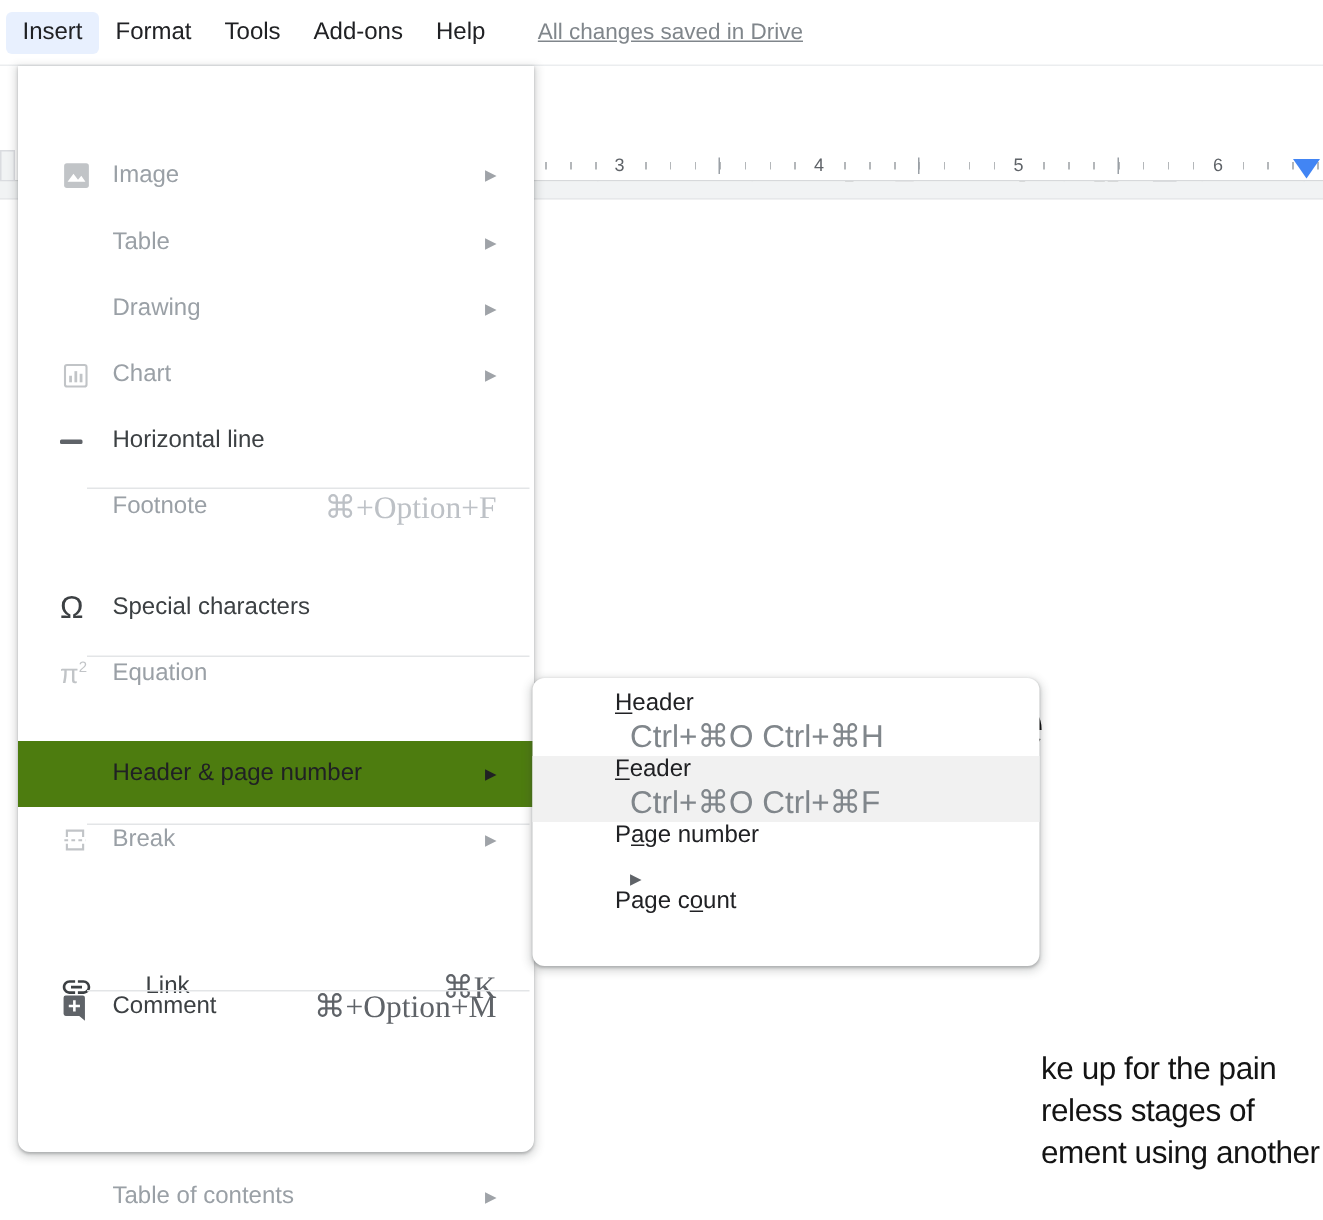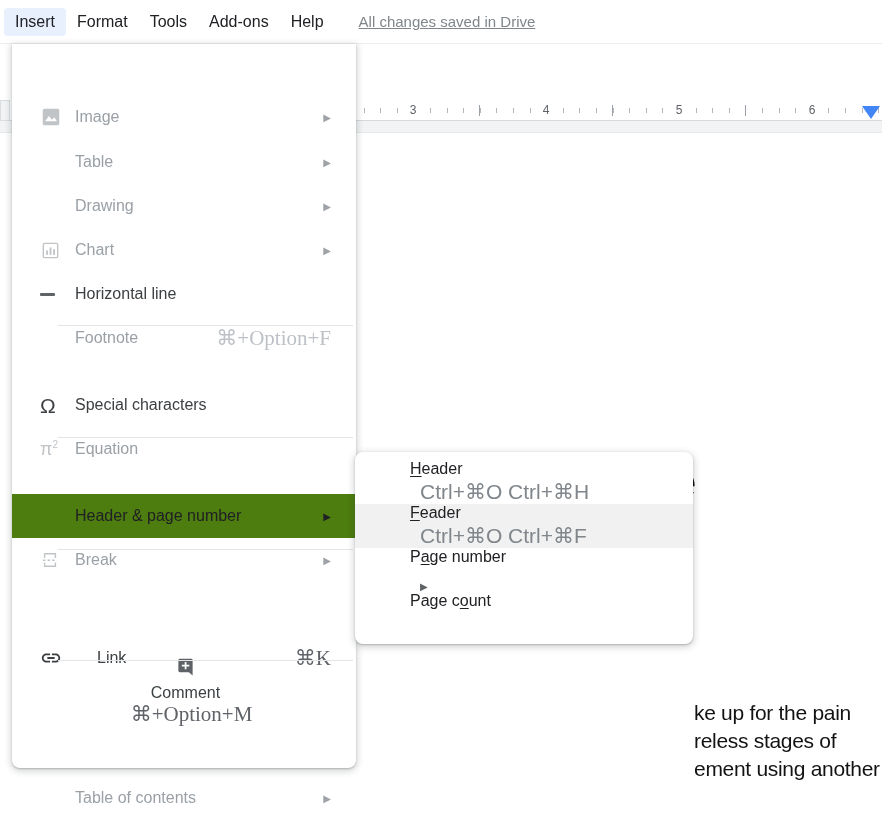--- a/index.html
+++ b/index.html
@@ -267,21 +267,21 @@
   <div class="mi" style="top:592px;gap:22px;">
     <span class="ic">
       <svg viewBox="0 0 24 24" width="22" height="22">
           <path fill="#3c4043" d="M3.9 12c0-1.71 1.39-3.1 3.1-3.1h4V7H7c-2.76 0-5 2.24-5 5s2.24 5 5 5h4v-1.9H7c-1.71 0-3.1-1.39-3.1-3.1zM8 13h8v-2H8v2zm9-6h-4v1.9h4c1.71 0 3.1 1.39 3.1 3.1s-1.39 3.1-3.1 3.1h-4V17h4c2.76 0 5-2.24 5-5s-2.24-5-5-5z"></path>
         </svg>
     </span>
     <span class="lbl">Link</span>
     <span class="sc">⌘K</span>
   </div>
 
-  <div class="mi" style="top:605px;flex-direction:column;">
+  <div class="mi" style="top:605px;">
     <span class="ic">
       <svg viewBox="0 0 24 24" width="19" height="19">
           <path fill="#5f6368" d="M21 3a1.8 1.8 0 0 0-1.8-1.8H4.8A1.8 1.8 0 0 0 3 3v13.5a1.8 1.8 0 0 0 1.8 1.8h11.4l4.8 4V3z" transform="translate(0,1)"></path>
           <path fill="#fff" d="M11 6.2h2.2v3.6h3.6V12h-3.6v3.6H11V12H7.4V9.8H11z"></path>
         </svg>
     </span>
     <span class="lbl">Comment</span>
     <span class="sc">⌘+Option+M</span>
   </div>
 

